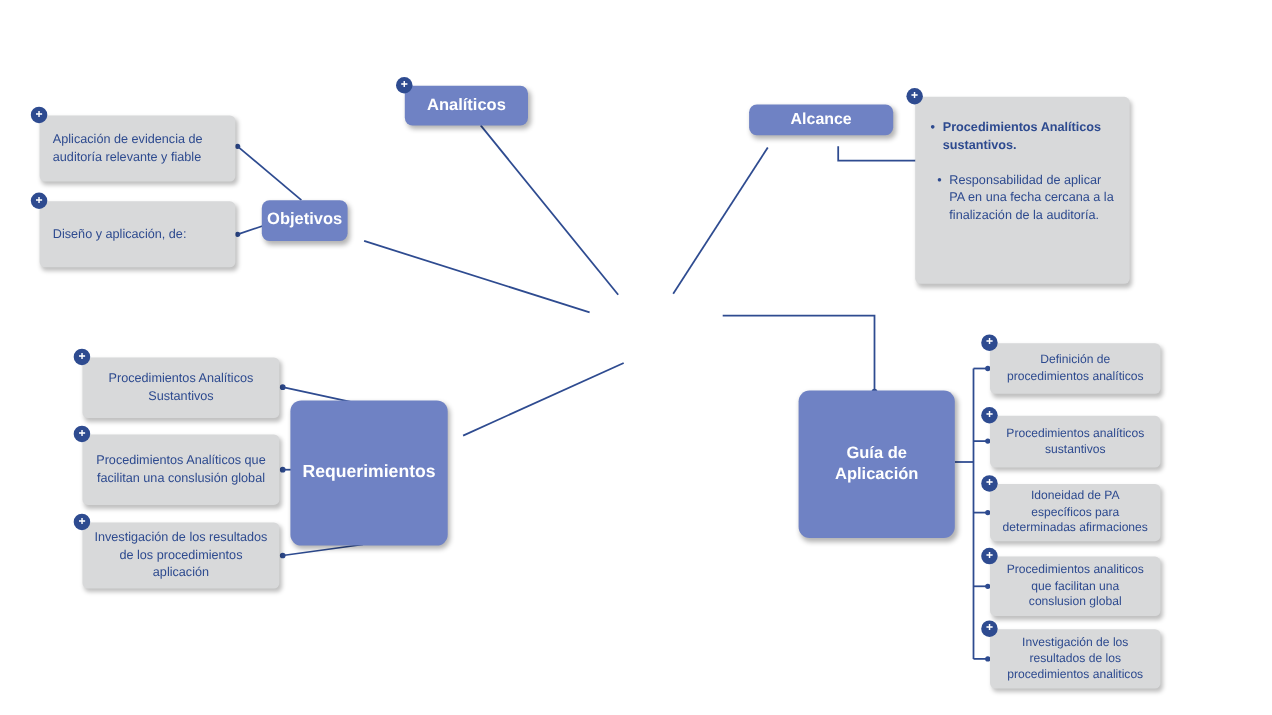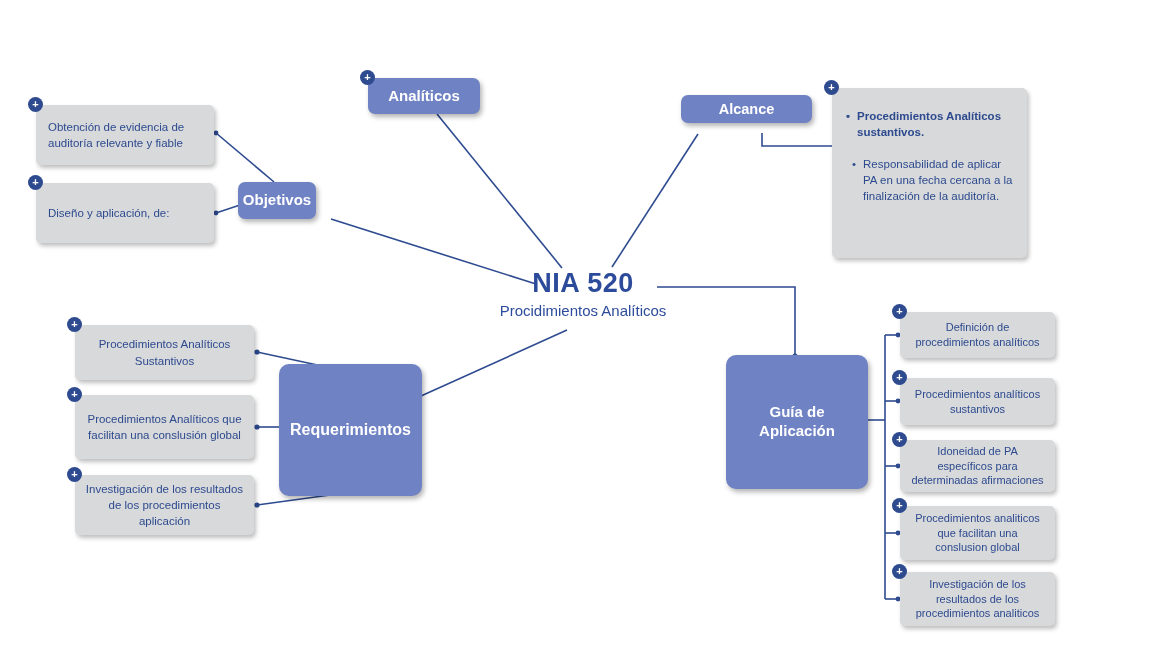--- a/index.html
+++ b/index.html
@@ -89,24 +89,20 @@
       <circle cx="216" cy="133" r="2.4"></circle>
       <circle cx="216" cy="213" r="2.4"></circle>
       <circle cx="898" cy="335" r="2.4"></circle>
       <circle cx="898" cy="401" r="2.4"></circle>
       <circle cx="898" cy="466" r="2.4"></circle>
       <circle cx="898" cy="533" r="2.4"></circle>
       <circle cx="898" cy="599" r="2.4"></circle>
     </g>
   </svg>
 
-  <div class="center-node">
-    <div class="center-title">NIA 520</div>
-    <div class="center-sub">Procidimientos Analíticos</div>
-  </div>
 
   <div class="bnode" style="left:368px; top:78px; width:112px; height:36px; font-size:15px;">
     <span class="plus">+</span>
     <span>Analíticos</span>
   </div>
 
   <div class="bnode" style="left:681px; top:95px; width:131px; height:28px; font-size:14.5px;">
     <span>Alcance</span>
   </div>
 
@@ -121,28 +117,28 @@
       <span>Responsabilidad de aplicar PA en una fecha cercana a la finalización de la auditoría.</span>
     </div>
   </div>
 
   <div class="bnode" style="left:238px; top:182px; width:78px; height:37px; font-size:15px;">
     <span>Objetivos</span>
   </div>
 
   <div class="gbox vcenter" style="left:36px; top:105px; width:178px; height:60px;">
     <span class="plus">+</span>
-    <span>Obtención de evidencia de auditoría relevante y fiable</span>
+    <span>Aplicación de evidencia de auditoría relevante y fiable</span>
   </div>
   <div class="gbox vcenter" style="left:36px; top:183px; width:178px; height:60px;">
     <span class="plus">+</span>
     <span>Diseño  y aplicación, de:</span>
   </div>
 
-  <div class="bnode big" style="left:279px; top:364px; width:143px; height:132px; font-size:16px;">
+  <div class="bnode big" style="left:264px; top:364px; width:143px; height:132px; font-size:16px;">
     <span>Requerimientos</span>
   </div>
 
   <div class="gbox ccenter" style="left:75px; top:325px; width:179px; height:55px;">
     <span class="plus">+</span>
     <span>Procedimientos Analíticos Sustantivos</span>
   </div>
   <div class="gbox ccenter" style="left:75px; top:395px; width:179px; height:64px;">
     <span class="plus">+</span>
     <span>Procedimientos Analíticos que facilitan una conslusión global</span>

